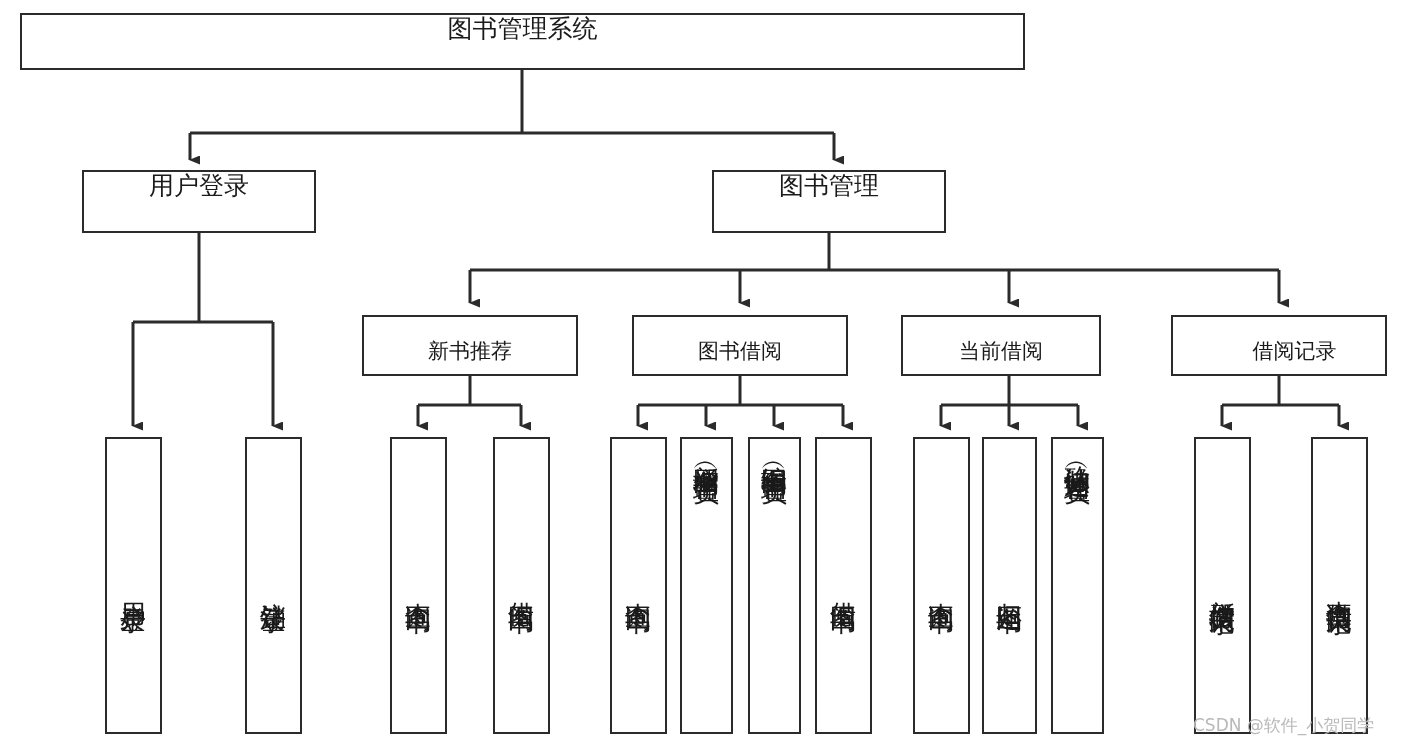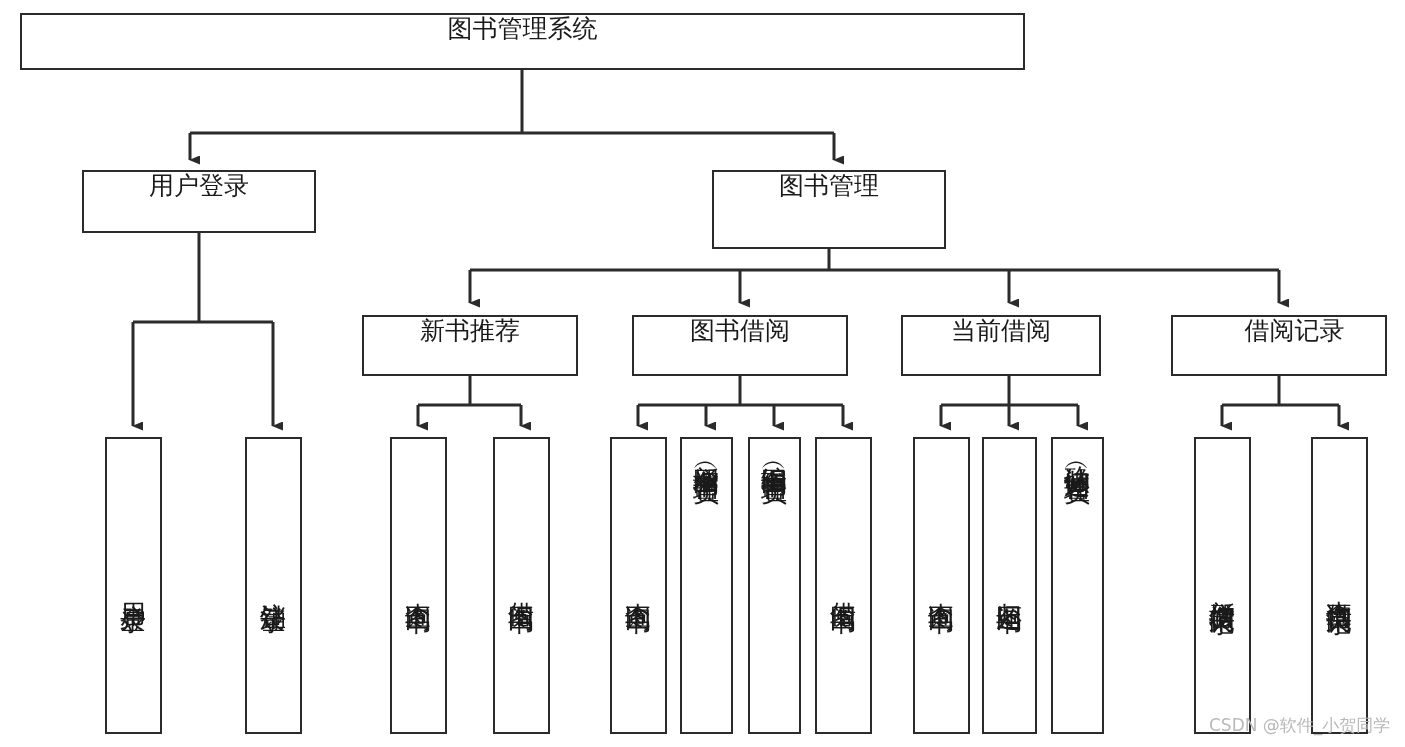--- a/index.html
+++ b/index.html
@@ -36,21 +36,21 @@
     z-index: 2;
   }
   .node-label {
     color: #1a1a1a;
     line-height: 1.12;
     text-align: center;
     white-space: nowrap;
   }
   .node.root .node-label { font-size: 25px; }
   .node.level1 .node-label { font-size: 25px; }
-  .node.level2 .node-label { font-size: 25px; }
+  .node.level2 .node-label { font-size: 21px; margin-top: 23px; }
 
   
   .node.leaf {
     align-items: flex-start;
     justify-content: center;
     padding-top: 6px;
   }
   .node.leaf .node-label {
     writing-mode: vertical-rl;
     text-orientation: upright;
@@ -65,21 +65,20 @@
   }
   .watermark {
     position: absolute;
     left: 1193px;
     top: 714px;
     font-size: 17px;
     color: #b9b9b9;
     white-space: nowrap;
     z-index: 5;
     font-family: "DejaVu Sans", "Liberation Sans", sans-serif;
-    margin-left: 16px;
   }
 </style>
 </head>
 <body>
 
 <div id="canvas">
 
   <svg id="edges" viewBox="0 0 1405 747">
     <defs>
       <marker id="arrow" markerWidth="10" markerHeight="11" refX="4.5" refY="10" orient="auto" markerUnits="userSpaceOnUse">
@@ -130,21 +129,21 @@
     </g>
   </svg>
 
   <div class="node root" style="left:20px; top:13px; width:1005px; height:57px;">
     <span class="node-label">图书管理系统</span>
   </div>
 
   <div class="node level1" style="left:82px; top:170px; width:234px; height:63px;">
     <span class="node-label">用户登录</span>
   </div>
-  <div class="node level1" style="left:712px; top:170px; width:234px; height:79px;">
+  <div class="node level1" style="left:712px; top:170px; width:234px; height:63px;">
     <span class="node-label">图书管理</span>
   </div>
 
   <div class="node level2" style="left:362px; top:315px; width:216px; height:61px;">
     <span class="node-label">新书推荐</span>
   </div>
   <div class="node level2" style="left:632px; top:315px; width:216px; height:61px;">
     <span class="node-label">图书借阅</span>
   </div>
   <div class="node level2" style="left:901px; top:315px; width:200px; height:61px;">

